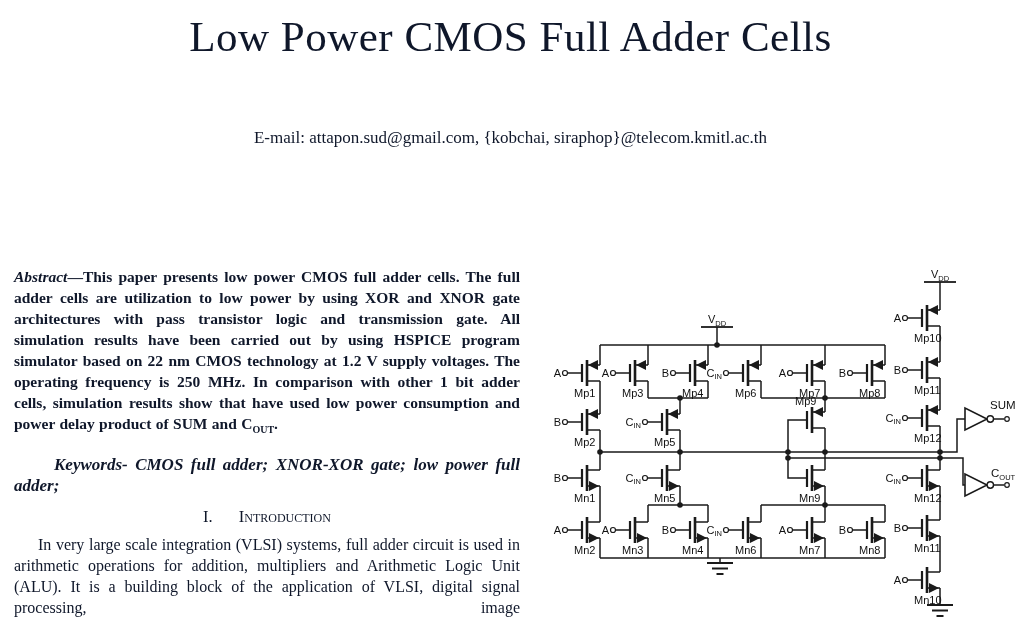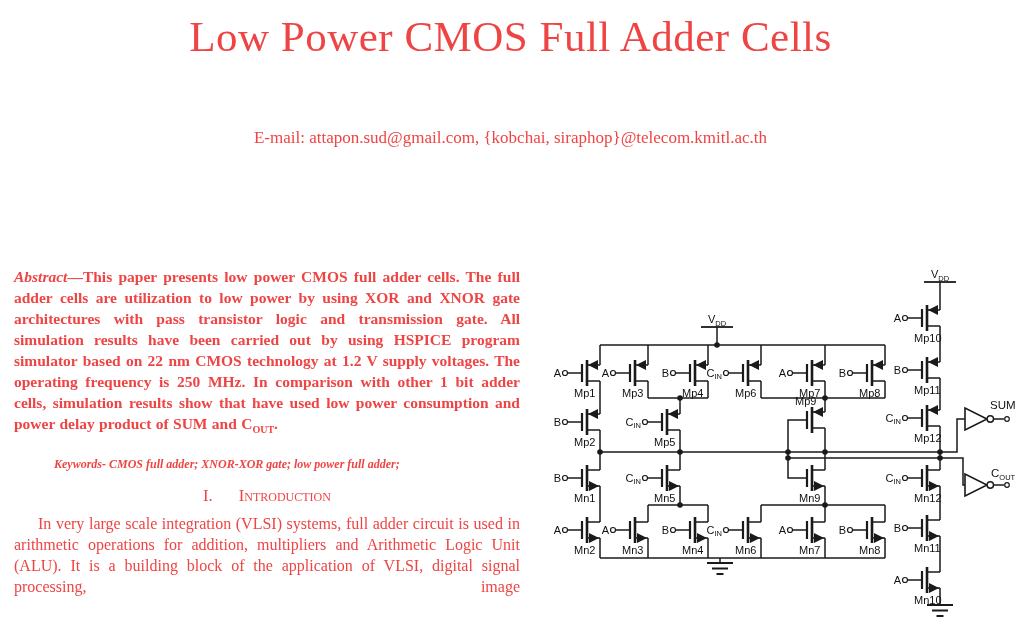--- a/index.html
+++ b/index.html
@@ -1,30 +1,30 @@
 <!DOCTYPE html>
 <html><head>
 <meta charset="utf-8">
 <style>
   html,body{margin:0;padding:0;background:#fff;}
-  .page{position:relative;width:1021px;height:629px;background:#ffffff;color:#ef4444;
+  .page{position:relative;width:1021px;height:629px;background:#ffffff;color:#0f172a;
         font-family:"Liberation Serif","DejaVu Serif",serif;overflow:hidden;}
   .title{position:absolute;left:0;right:0;top:12px;text-align:center;font-size:43px;
          letter-spacing:0.5px;white-space:nowrap;}
   .authorblock{position:absolute;left:0;right:0;top:127px;text-align:center;}
   .authors{font-size:19px;margin:0 0 2px 0;}
   .affil{font-size:18px;line-height:22px;margin:0;}
   .email{font-size:17px;line-height:22px;margin:0;}
   .tel{font-size:17px;line-height:21px;margin:0;}
   .leftcol{position:absolute;left:14px;top:266px;width:506px;}
   .abstract{font-size:15.5px;font-weight:bold;line-height:21px;text-align:justify;
             word-spacing:0.5px;margin:0;}
   .ab-label{font-style:italic;}
   .abstract sub{font-size:10px;}
-  .keywords{font-size:12px;font-weight:bold;font-style:italic;line-height:21px;
+  .keywords{font-size:17px;font-weight:bold;font-style:italic;line-height:21px;
             text-indent:40px;text-align:justify;margin:14px 0 0 0;}
   .section-head{margin-top:11px;text-align:center;font-size:16.5px;}
   .sec-num{margin-right:26px;}
   .sc{font-variant:small-caps;}
   .intro{font-size:16px;line-height:21px;text-align:justify;text-align-last:justify;
          text-indent:24px;margin:7px 0 0 0;}
   .fig{position:absolute;left:540px;top:260px;width:481px;height:369px;}
   svg text{font-family:"Liberation Sans","DejaVu Sans",sans-serif;fill:#111;}
 </style>
 </head>

